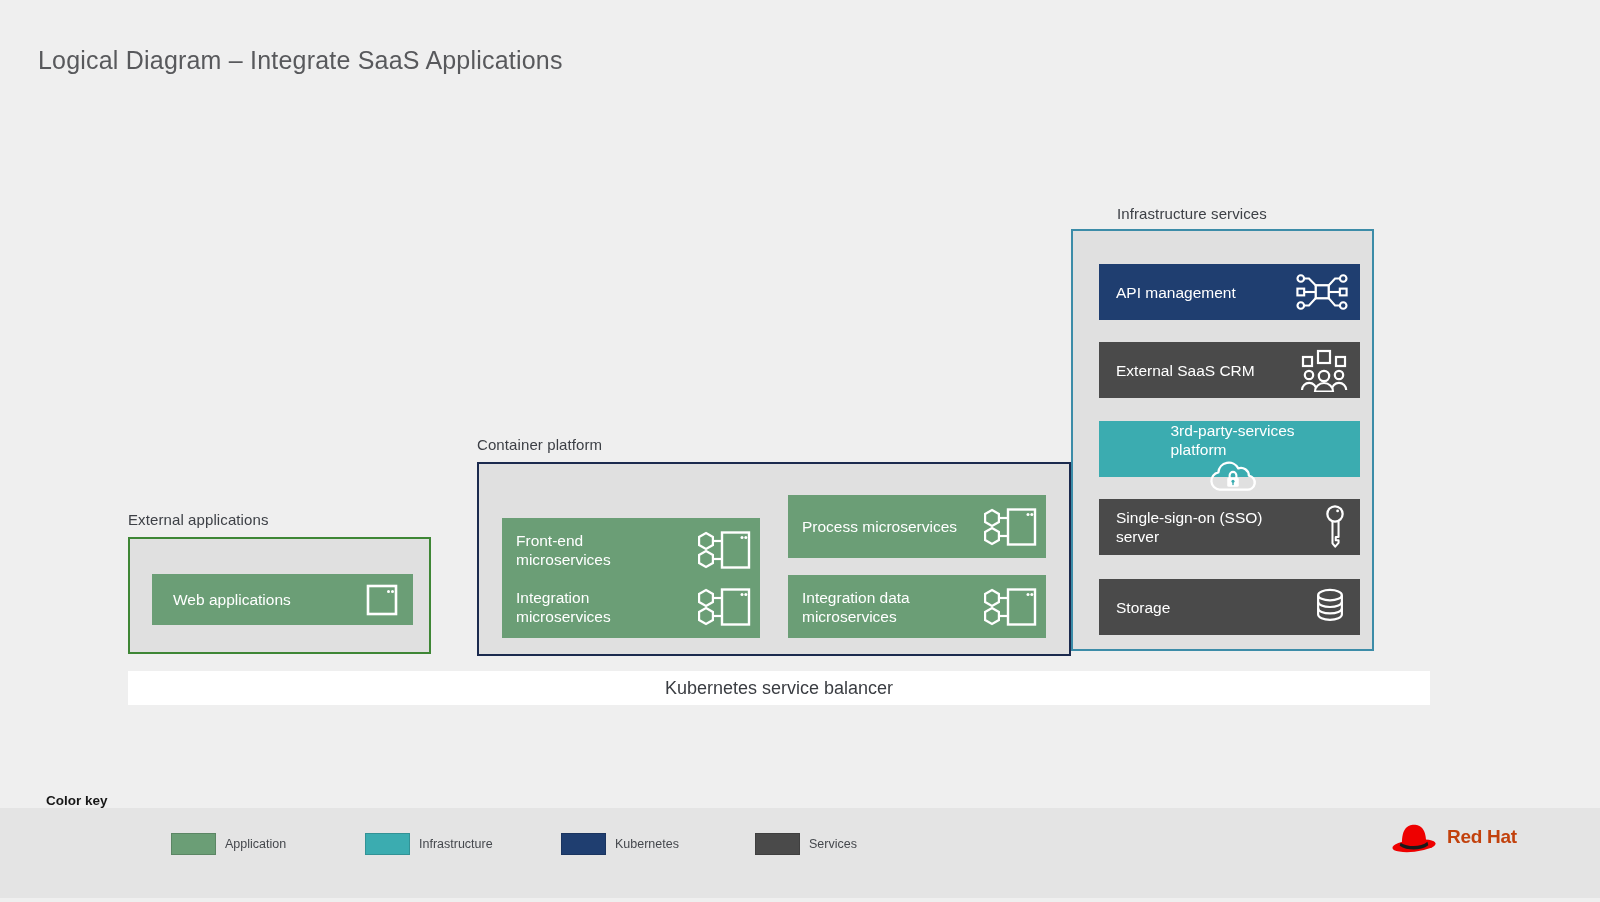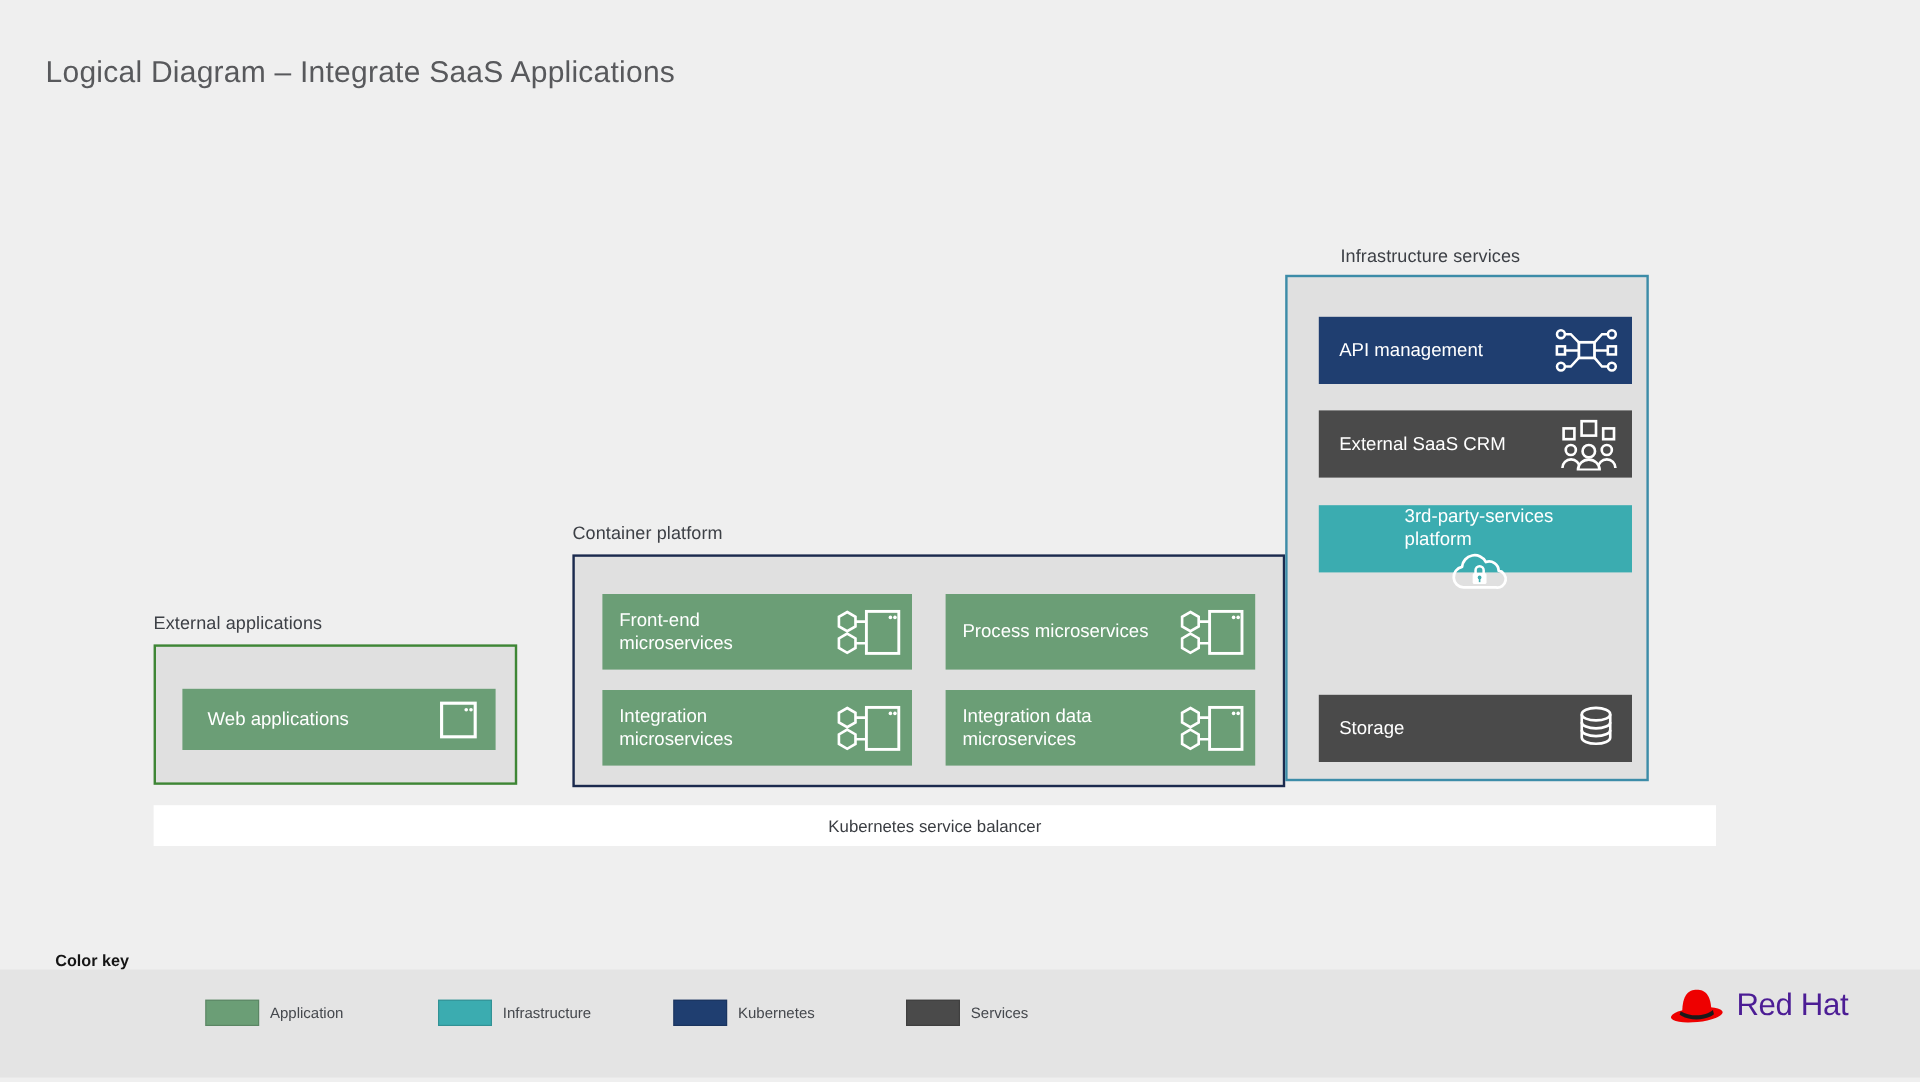--- a/index.html
+++ b/index.html
@@ -62,21 +62,21 @@
   .inode.r1 { top: 33px; }
   .inode.r2 { top: 111px; }
   .inode.r3 { top: 190px; flex-direction: column; }
   .inode.r4 { top: 268px; }
   .inode.r5 { top: 348px; }
 
   .balancer {
     position: absolute; left: 128px; top: 671px; width: 1302px; height: 34px;
     background: #FFFFFF;
     display: flex; align-items: center; justify-content: center;
-    font-size: 14px; color: #3A3D42;
+    font-size: 18px; color: #3A3D42;
   }
 
   .footer {
     position: absolute; left: 0; top: 808px; width: 1600px; height: 90px;
     background: #E4E4E4;
   }
   .colorkey-label {
     position: absolute; left: 46px; top: 793px;
     font-size: 13.5px; font-weight: 700; color: #161616;
   }
@@ -91,21 +91,21 @@
   .legend-item .legend-text {
     margin-left: 9px; font-size: 12.5px; color: #45484D;
   }
   .li-1 { left: 171px; } .li-2 { left: 365px; } .li-3 { left: 561px; } .li-4 { left: 755px; }
 
   .brand {
     position: absolute; left: 1388px; top: 816px; height: 42px;
     display: flex; align-items: center; gap: 7px;
   }
   .brand-text {
-    font-size: 26px; font-weight: 400; color: #4c1d95; letter-spacing: -0.3px;
+    font-size: 19px; font-weight: 700; color: #c2410c; letter-spacing: -0.3px;
   }
 
   .icon-stroke { stroke: #FFFFFF; fill: none; }
 </style>
 </head>
 <body>
 
 <div class="canvas">
 
   <h1 class="page-title">Logical Diagram – Integrate SaaS Applications</h1>
@@ -118,21 +118,21 @@
         <rect class="icon-stroke" x="3" y="3" width="28" height="28" stroke-width="2.6"></rect>
         <circle cx="23.5" cy="8.5" r="1.5" fill="#fff"></circle>
         <circle cx="27.5" cy="8.5" r="1.5" fill="#fff"></circle>
       </svg>
     </div>
   </div>
 
   <div class="group-label lbl-container">Container platform</div>
   <div class="group-box box-container" style="border-color: rgb(27, 42, 78);">
 
-    <div class="node cnode p1" style="background-color: rgb(107, 158, 118);">
+    <div class="node cnode p1" style="background-color: rgb(107, 158, 118); margin-top: 23px;">
       <span class="node-label">Front-end
 microservices</span>
       <svg width="56" height="40" viewBox="0 0 56 40">
         <path class="icon-stroke" stroke-width="2.2" d="M10 3 L16.9 7 L16.9 15 L10 19 L3.1 15 L3.1 7 Z"></path>
         <path class="icon-stroke" stroke-width="2.2" d="M10 21 L16.9 25 L16.9 33 L10 37 L3.1 33 L3.1 25 Z"></path>
         <line class="icon-stroke" stroke-width="2.2" x1="17" y1="11" x2="26" y2="11"></line>
         <line class="icon-stroke" stroke-width="2.2" x1="17" y1="29" x2="26" y2="29"></line>
         <rect class="icon-stroke" stroke-width="2.4" x="26" y="2.5" width="27" height="35"></rect>
         <circle cx="46" cy="7.5" r="1.5" fill="#fff"></circle>
           <circle cx="49.8" cy="7.5" r="1.5" fill="#fff"></circle>
@@ -223,20 +223,29 @@
 platform</span>
       <svg width="52" height="38" viewBox="0 0 54 38">
         <path class="icon-stroke" stroke-width="2.4" stroke-linejoin="round" d="M13 31 A9 9 0 0 1 11.8 13.2 A11 11 0 0 1 32.5 9 A8.3 8.3 0 0 1 43.5 16.5 A7 7 0 0 1 41 31 Z"></path>
         <path class="icon-stroke" stroke-width="2.2" d="M23.5 19 v-2.8 a3.5 3.5 0 0 1 7 0 V19"></path>
         <rect x="21" y="18.5" width="12" height="9.5" rx="1.6" fill="#fff"></rect>
         <circle cx="27" cy="22.3" r="1.6" fill="#3BACB0"></circle>
         <rect x="26.3" y="23" width="1.4" height="3.4" fill="#3BACB0"></rect>
       </svg>
     </div>
 
+    <div class="node inode r4" style="background-color: rgb(74, 74, 74);">
+      <span class="node-label">Single-sign-on (SSO)
+server</span>
+      <svg width="28" height="48" viewBox="0 0 30 50">
+        <circle class="icon-stroke" stroke-width="2.4" cx="15" cy="11" r="8.2"></circle>
+        <circle cx="17.8" cy="7.8" r="1.5" fill="#fff"></circle>
+        <path class="icon-stroke" stroke-width="2.2" stroke-linejoin="round" d="M12.3 18.8 V42.5 L15.2 46 L18.8 42 V39.2 H15.8 V35.8 H18.8 V18.8"></path>
+      </svg>
+    </div>
 
     <div class="node inode r5" style="background-color: rgb(74, 74, 74);">
       <span class="node-label">Storage</span>
       <svg width="38" height="42" viewBox="0 0 40 44">
         <ellipse class="icon-stroke" stroke-width="2.3" cx="20" cy="9.5" rx="12.5" ry="5.5"></ellipse>
         <path class="icon-stroke" stroke-width="2.3" d="M7.5 9.5 V30 a12.5 5.5 0 0 0 25 0 V9.5"></path>
         <path class="icon-stroke" stroke-width="2.3" d="M7.5 16.5 a12.5 5.5 0 0 0 25 0"></path>
         <path class="icon-stroke" stroke-width="2.3" d="M7.5 23.3 a12.5 5.5 0 0 0 25 0"></path>
       </svg>
     </div>

